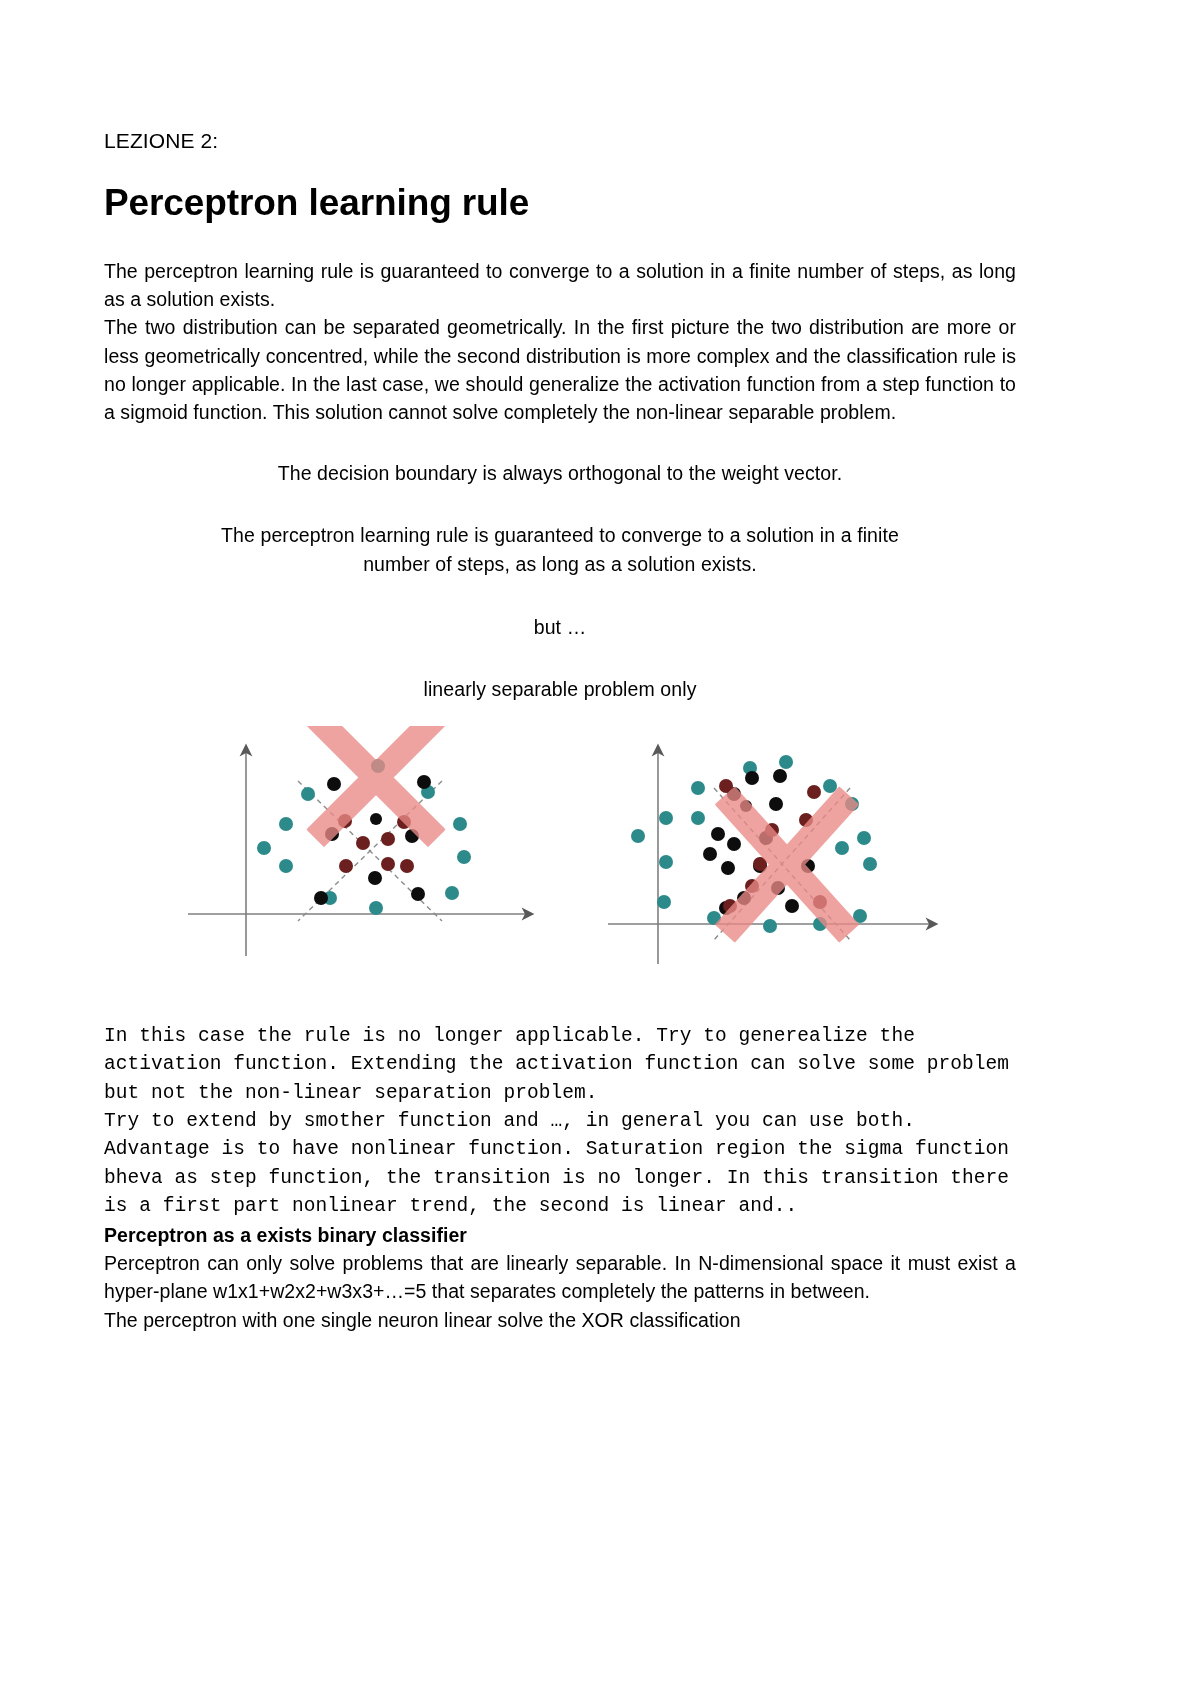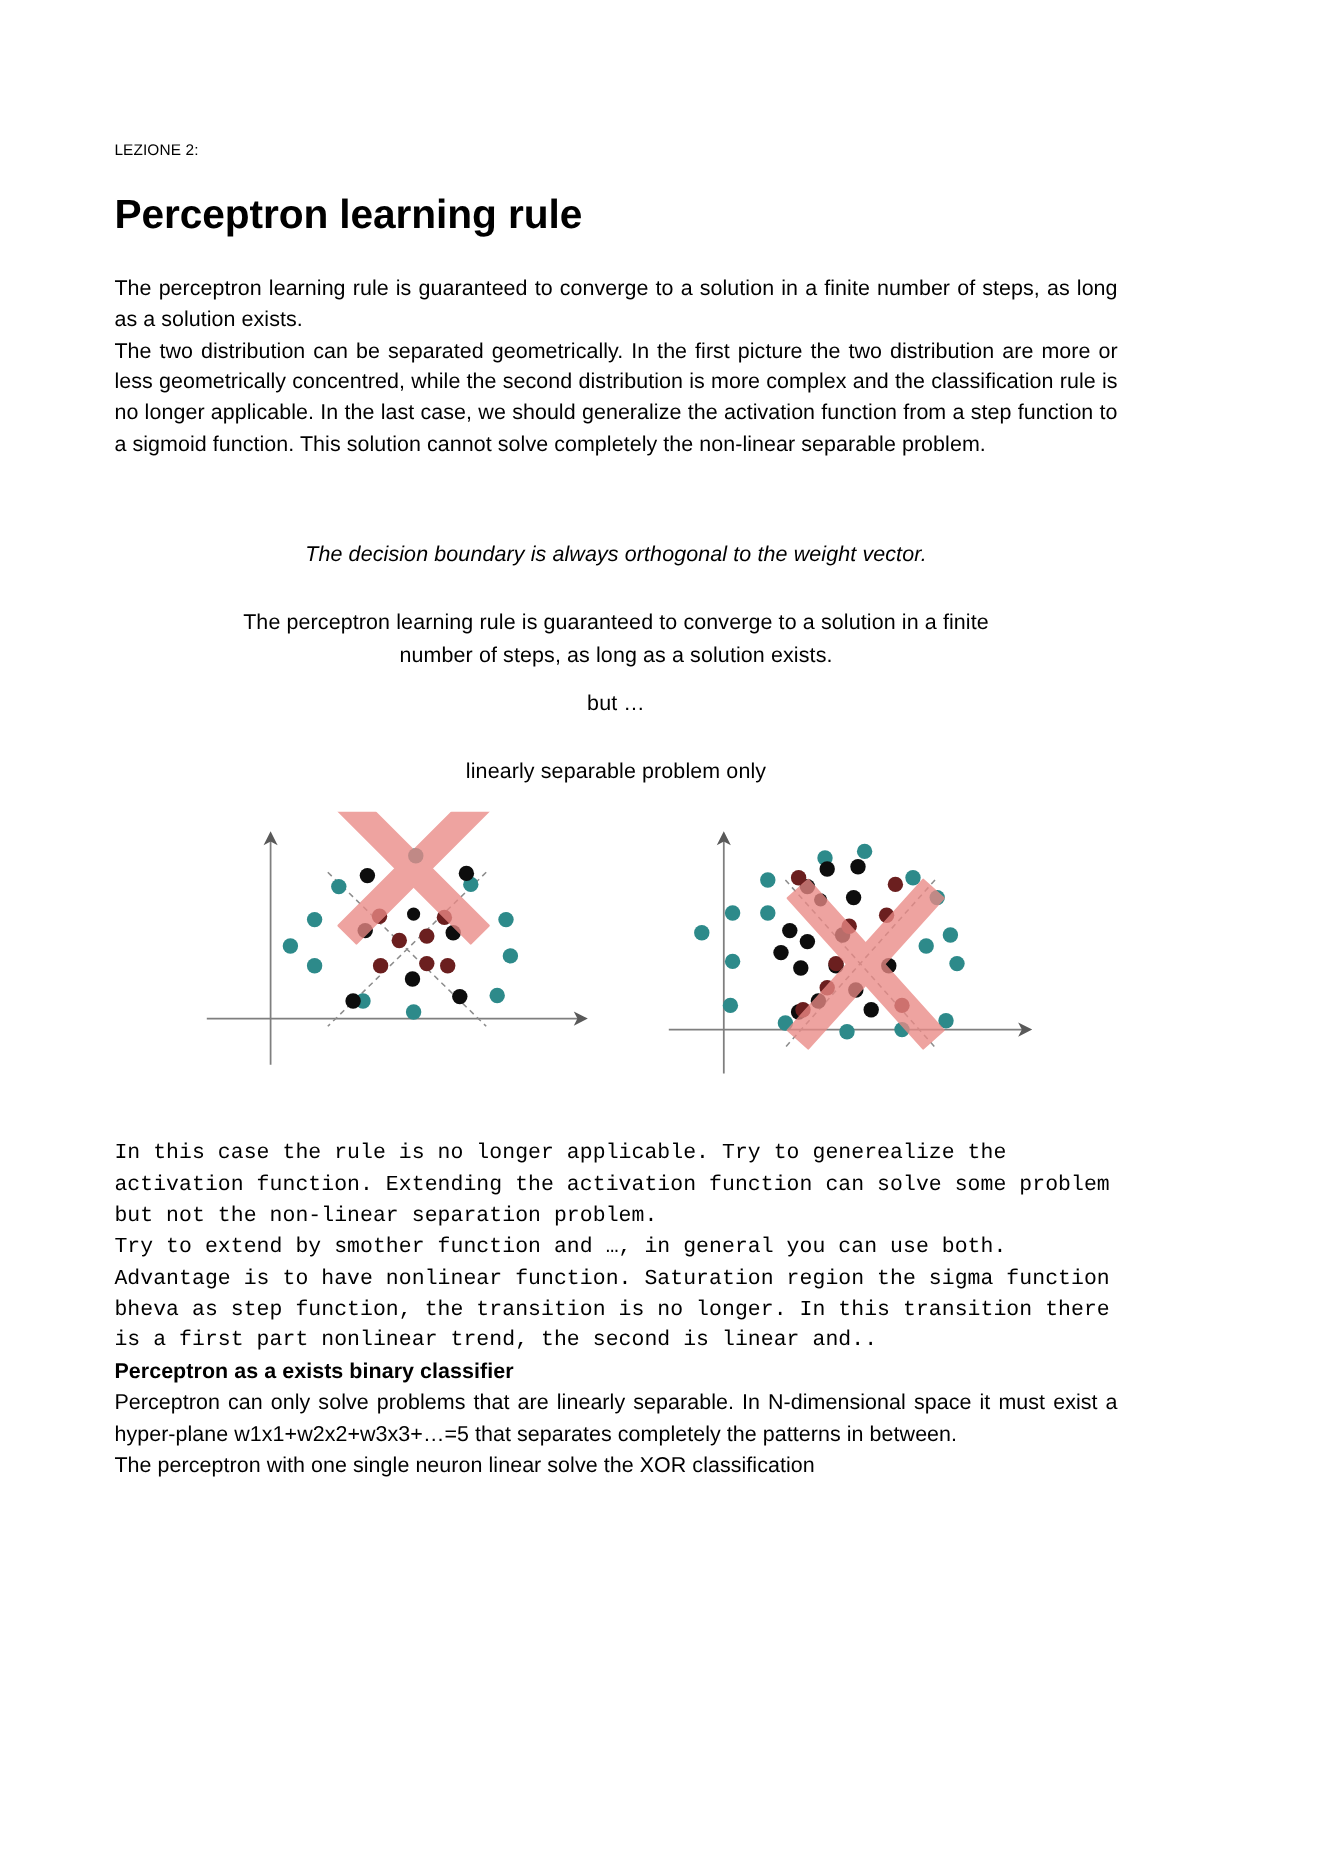--- a/index.html
+++ b/index.html
@@ -21,21 +21,21 @@
   }
   .content {
     position: absolute;
     left: 104px;
     top: 0;
     width: 912px;
   }
 
   
   .lezione {
-    font-size: 14px;
+    font-size: 21px;
     line-height: 1.25;
     letter-spacing: 0.1px;
     margin-top: 128px;
   }
   h1.doc-title {
     font-size: 37px;
     font-weight: bold;
     line-height: 1.2;
     letter-spacing: -0.1px;
     margin: 27px 0 0 0;
@@ -62,23 +62,23 @@
     letter-spacing: 0.1px;
   }
 
   
   .slide-text {
     text-align: center;
     font-size: 19.5px;
     line-height: 1.5;
     letter-spacing: 0.1px;
   }
-  .slide-line-1 { margin-top: 72px; font-style: italic; }
+  .slide-line-1 { margin-top: 32px; }
   .slide-line-2 { margin-top: 33px; width: 700px; margin-left: auto; margin-right: auto;}
-  .slide-line-3 { margin-top: 14px; }
+  .slide-line-3 { margin-top: 33px; }
   .slide-line-4 { margin-top: 33px; }
 
   
   .figures {
     position: relative;
     height: 268px;
     margin-top: 16px;
   }
   .figure {
     position: absolute;

